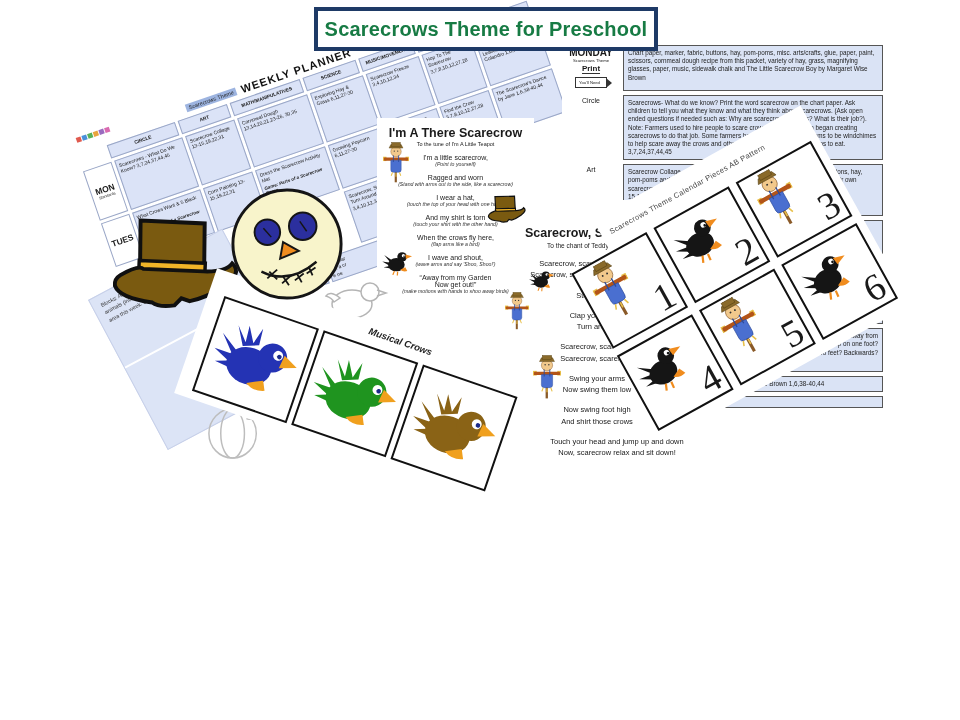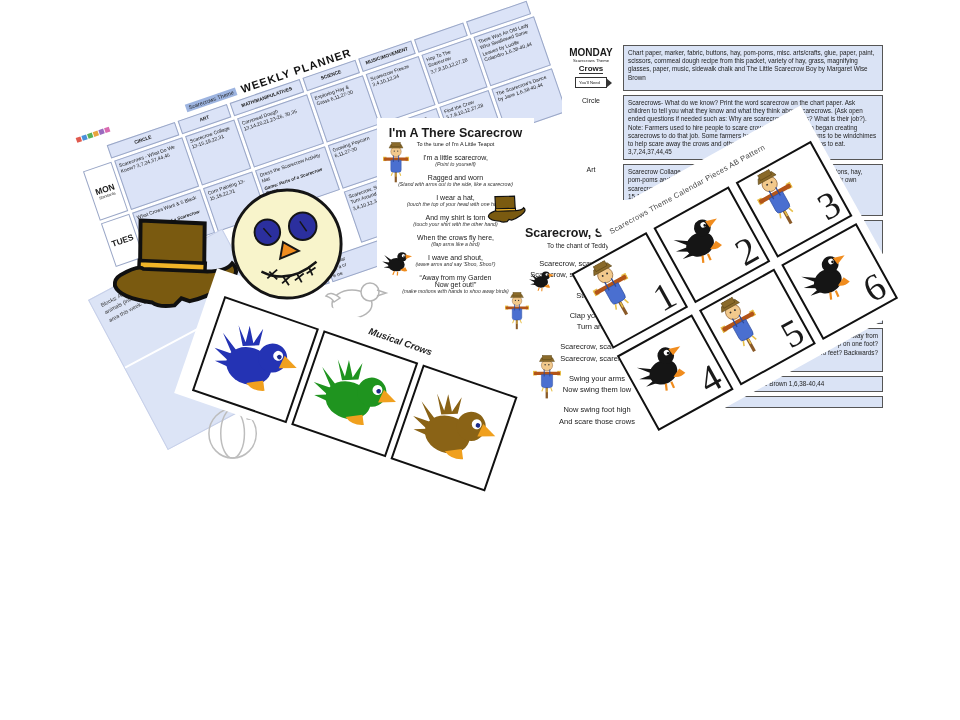--- a/index.html
+++ b/index.html
@@ -228,21 +228,21 @@
       <div>area this week. 3,6,7,</div>
     </div>
     <div class="rule"></div>
   </div>
 
   <div class="abs monday">
     <div class="md-row" style="min-height:46px;">
       <div class="md-lab">
         <div class="md-day">MONDAY</div>
         <div class="md-theme-sm">Scarecrows Theme</div>
-        <div class="md-theme">Crows</div><br>
+        <div class="md-theme">Print</div><br>
         <span class="md-arrow">You'll Need</span>
       </div>
       <div class="md-cell">Chart paper, marker, fabric, buttons, hay, pom-poms, misc. arts/crafts, glue, paper, paint, scissors, cornmeal dough recipe from this packet,  variety of hay, grass, magnifying glasses, paper, music, sidewalk chalk and The Little Scarecrow Boy by Margaret Wise Brown</div>
     </div>
     <div class="md-row" style="min-height:56px;">
       <div class="md-lab">Circle</div>
       <div class="md-cell">Scarecrows- What do we know? Print the word scarecrow on the chart paper.  Ask children to tell you what they know and what they think about scarecrows. (Ask open ended questions if needed such as: Why are scarecrows in fields? What is their job?). Note: Farmers used to hire people to scare crows away! They then began creating scarecrows to do that job. Some farmers hang tin pans and other items to be windchimes to help scare away the crows and other animals who come to the crops to eat.  3,7,24,37,44,45</div>
     </div>
     <div class="md-row" style="min-height:52px;">
       <div class="md-lab">Art</div>
@@ -359,21 +359,25 @@
     <div class="s2-group">
         <div class="s2-line">Scarecrow, scarecrow</div>
         <div class="s2-line">Scarecrow, scarecrow</div>
       </div>
     <div class="s2-group">
         <div class="s2-line">Swing your arms</div>
         <div class="s2-line">Now swing them low</div>
       </div>
     <div class="s2-group">
         <div class="s2-line">Now swing foot high</div>
-        <div class="s2-line">And scare those crows</div>
+        <div class="s2-line">And shirt those crows</div>
+      </div>
+    <div class="s2-group" style="width:200px">
+        <div class="s2-line">Touch your head and jump up and down</div>
+        <div class="s2-line">Now, scarecrow relax and sit down!</div>
       </div>
   </div>
 
   <svg class="abs hat-sm" viewBox="0 0 140 120">
       <use href="#sym-hat"></use>
     </svg>
   <svg class="abs hat" viewBox="0 0 140 120">
       <use href="#sym-hat"></use>
     </svg>
   <svg class="abs face" viewBox="0 0 120 120">
@@ -442,14 +446,17 @@
       <span class="num">5</span>
     </div>
     <div class="ccard" style="left:198px;top:130px;">
       <svg style="left:4px;top:6px" width="56" height="50" viewBox="0 0 100 90">
           <use href="#sym-crow"></use>
         </svg>
       <span class="num">6</span>
     </div>
   </div>
 
+  <div class="abs banner">
+    <span>Scarecrows Theme for Preschool</span>
+  </div>
 
 </div>
 
 </body></html>

